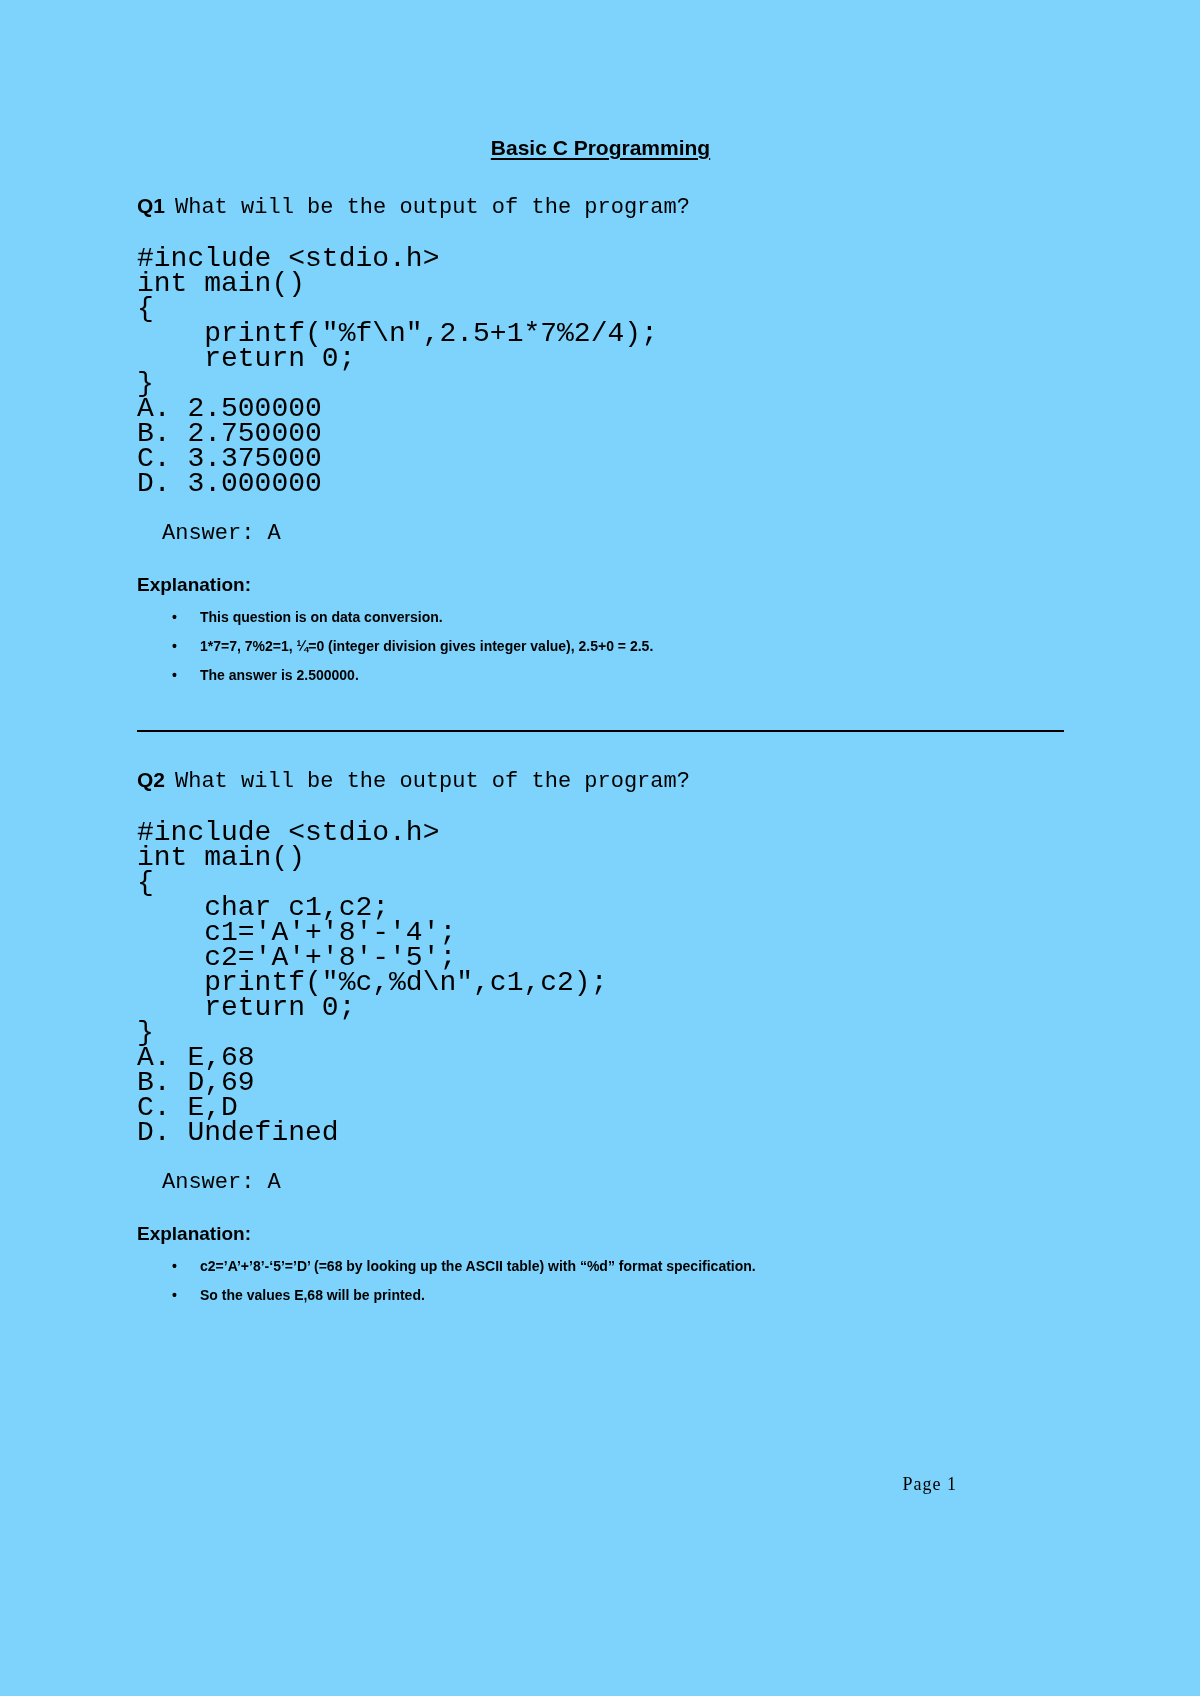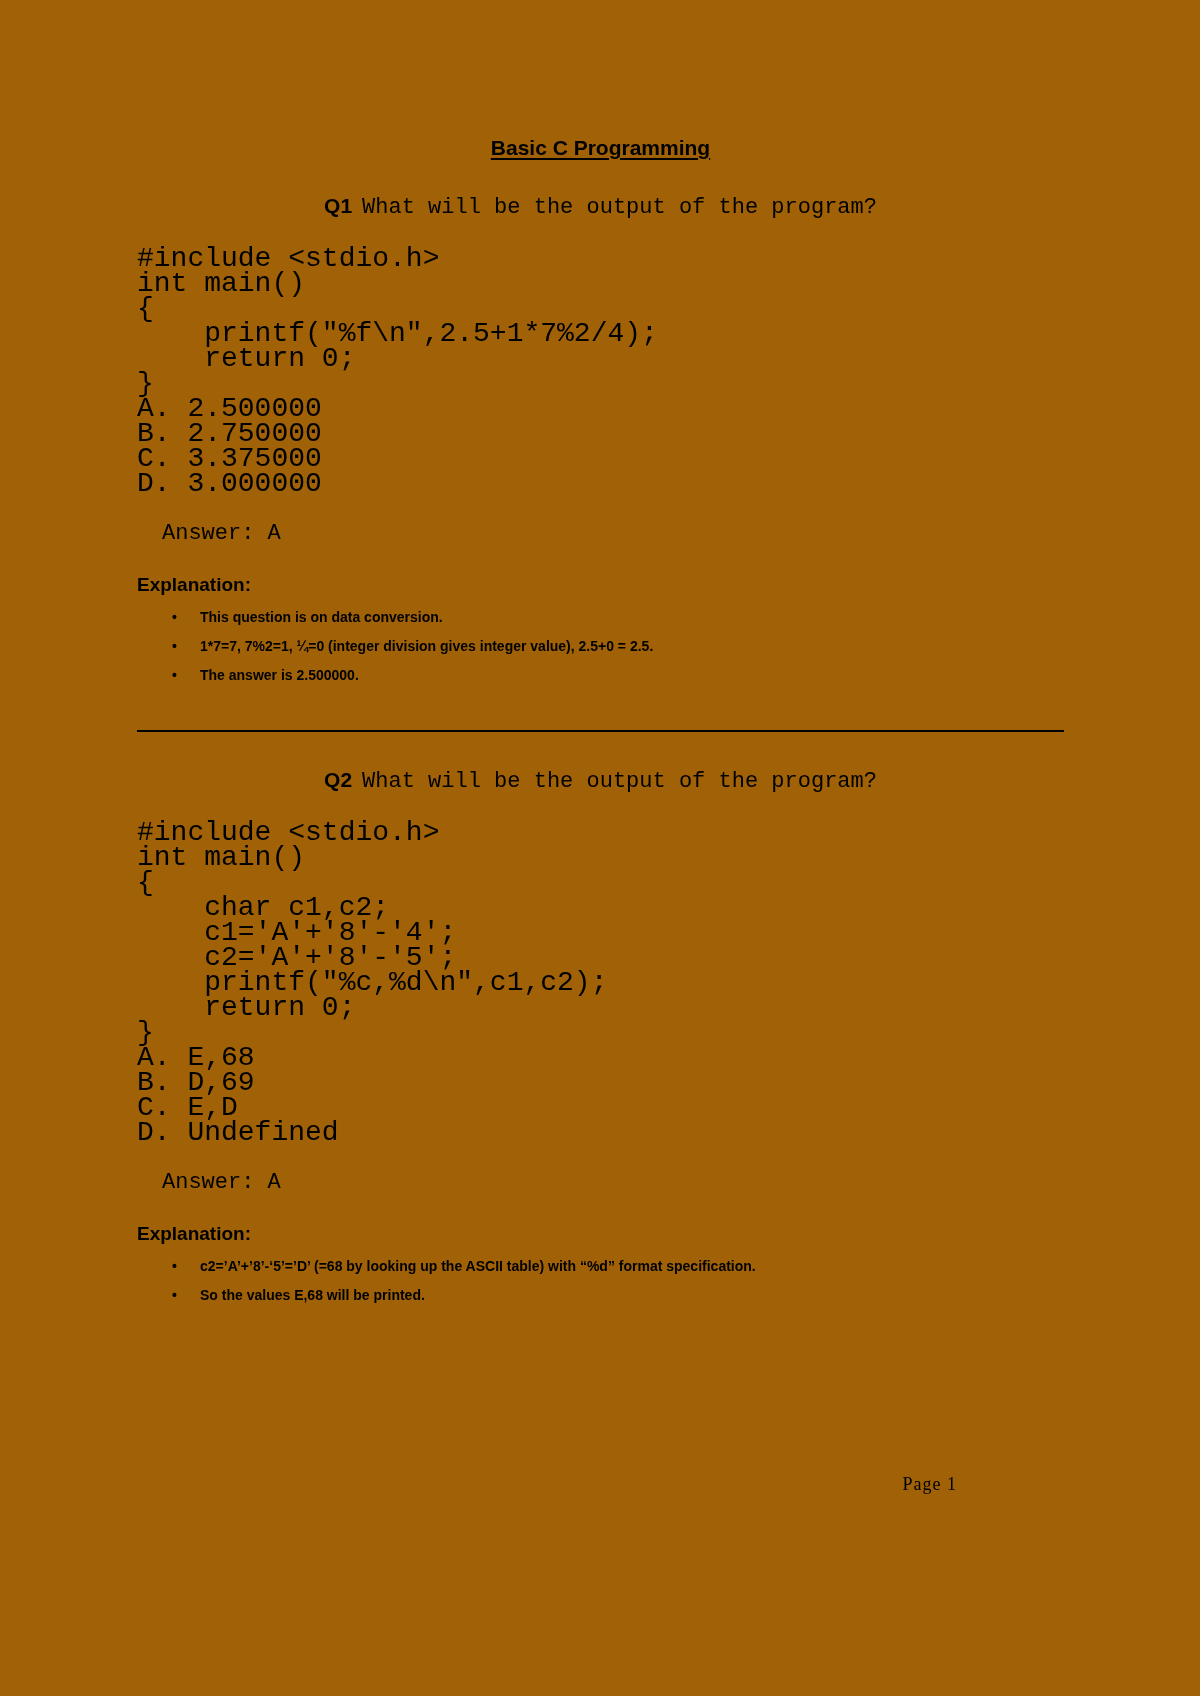--- a/index.html
+++ b/index.html
@@ -2,36 +2,36 @@
 <html><head>
 <meta charset="utf-8">
 <style>
   * { margin: 0; padding: 0; box-sizing: border-box; }
   html, body { background: #ffffff; }
   .page {
     position: relative;
     width: 1200px;
     height: 1696px;
     margin: 0 auto;
-    background: #a16207;
+    background: #7dd3fc;
     color: #000000;
     font-family: "Liberation Sans", sans-serif;
     overflow: hidden;
   }
   .content { padding: 136px 136px 0 137px; }
 
   .title {
     font-size: 21px;
     font-weight: bold;
     text-align: center;
     text-decoration: underline;
     text-underline-offset: 3px;
   }
 
-  .q-heading { margin-top: 34px; font-size: 21px; text-align: center; }
+  .q-heading { margin-top: 34px; font-size: 21px; }
   .q-label   { font-weight: bold; margin-right: 10px; }
   .mono      { font-family: "Liberation Mono", "DejaVu Sans Mono", monospace; }
   .q-prompt  { font-size: 22px; }
 
   .code { margin-top: 26px; font-size: 28px; line-height: 25px; font-family: Liberation Mono, monospace; }
   .code div { white-space: pre; }
 
   .answer { margin-top: 25px; font-size: 22px; margin-left: 25px; }
 
   .expl-label { margin-top: 28px; font-size: 19px; font-weight: bold; }

